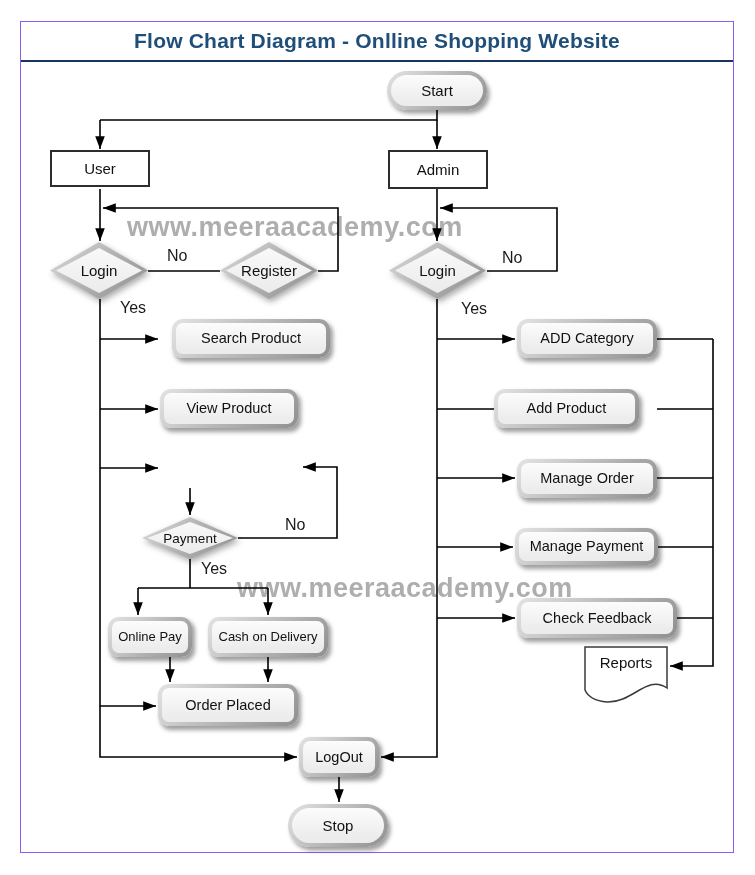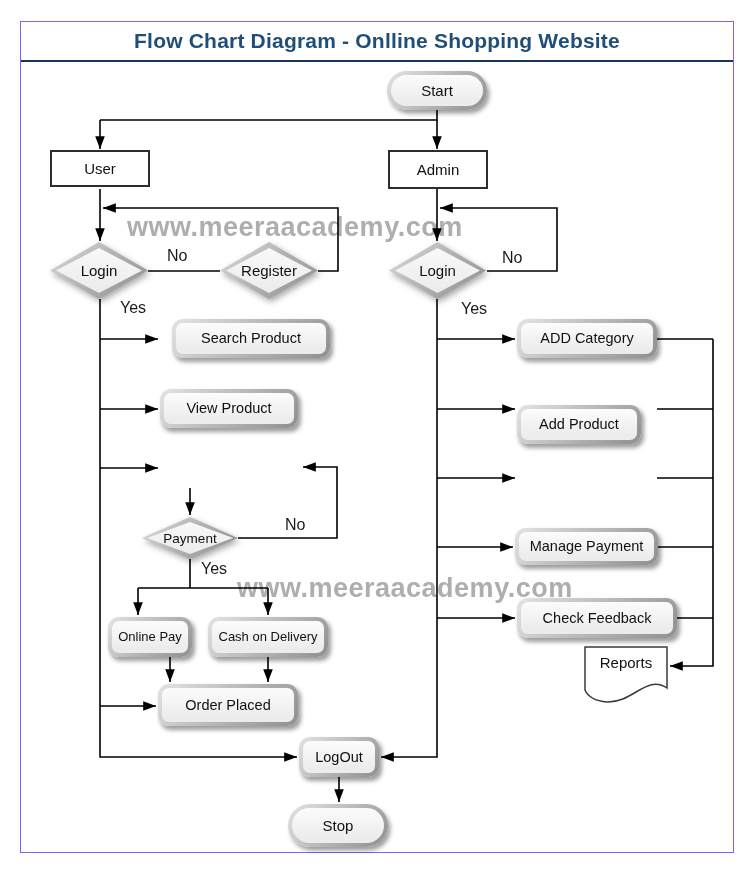--- a/index.html
+++ b/index.html
@@ -158,26 +158,31 @@
         <span>Order Placed</span>
       </div>
   </div>
 
   <div class="node pbox" style="left:517px;top:319px;width:140px;height:39px;">
     <div class="inner">
         <span>ADD Category</span>
       </div>
   </div>
 
-  <div class="node pbox" style="left:517px;top:389px;width:124px;height:39px;margin-top:16px;">
+  <div class="node pbox" style="left:494px;top:389px;width:145px;height:39px;">
     <div class="inner">
         <span>Add Product</span>
       </div>
   </div>
 
+  <div class="node pbox" style="left:517px;top:459px;width:140px;height:39px;">
+    <div class="inner">
+        <span>Manage Order</span>
+      </div>
+  </div>
 
   <div class="node pbox" style="left:515px;top:528px;width:143px;height:37px;">
     <div class="inner">
         <span>Manage Payment</span>
       </div>
   </div>
 
   <div class="node pbox" style="left:517px;top:598px;width:160px;height:40px;">
     <div class="inner">
         <span>Check Feedback</span>

